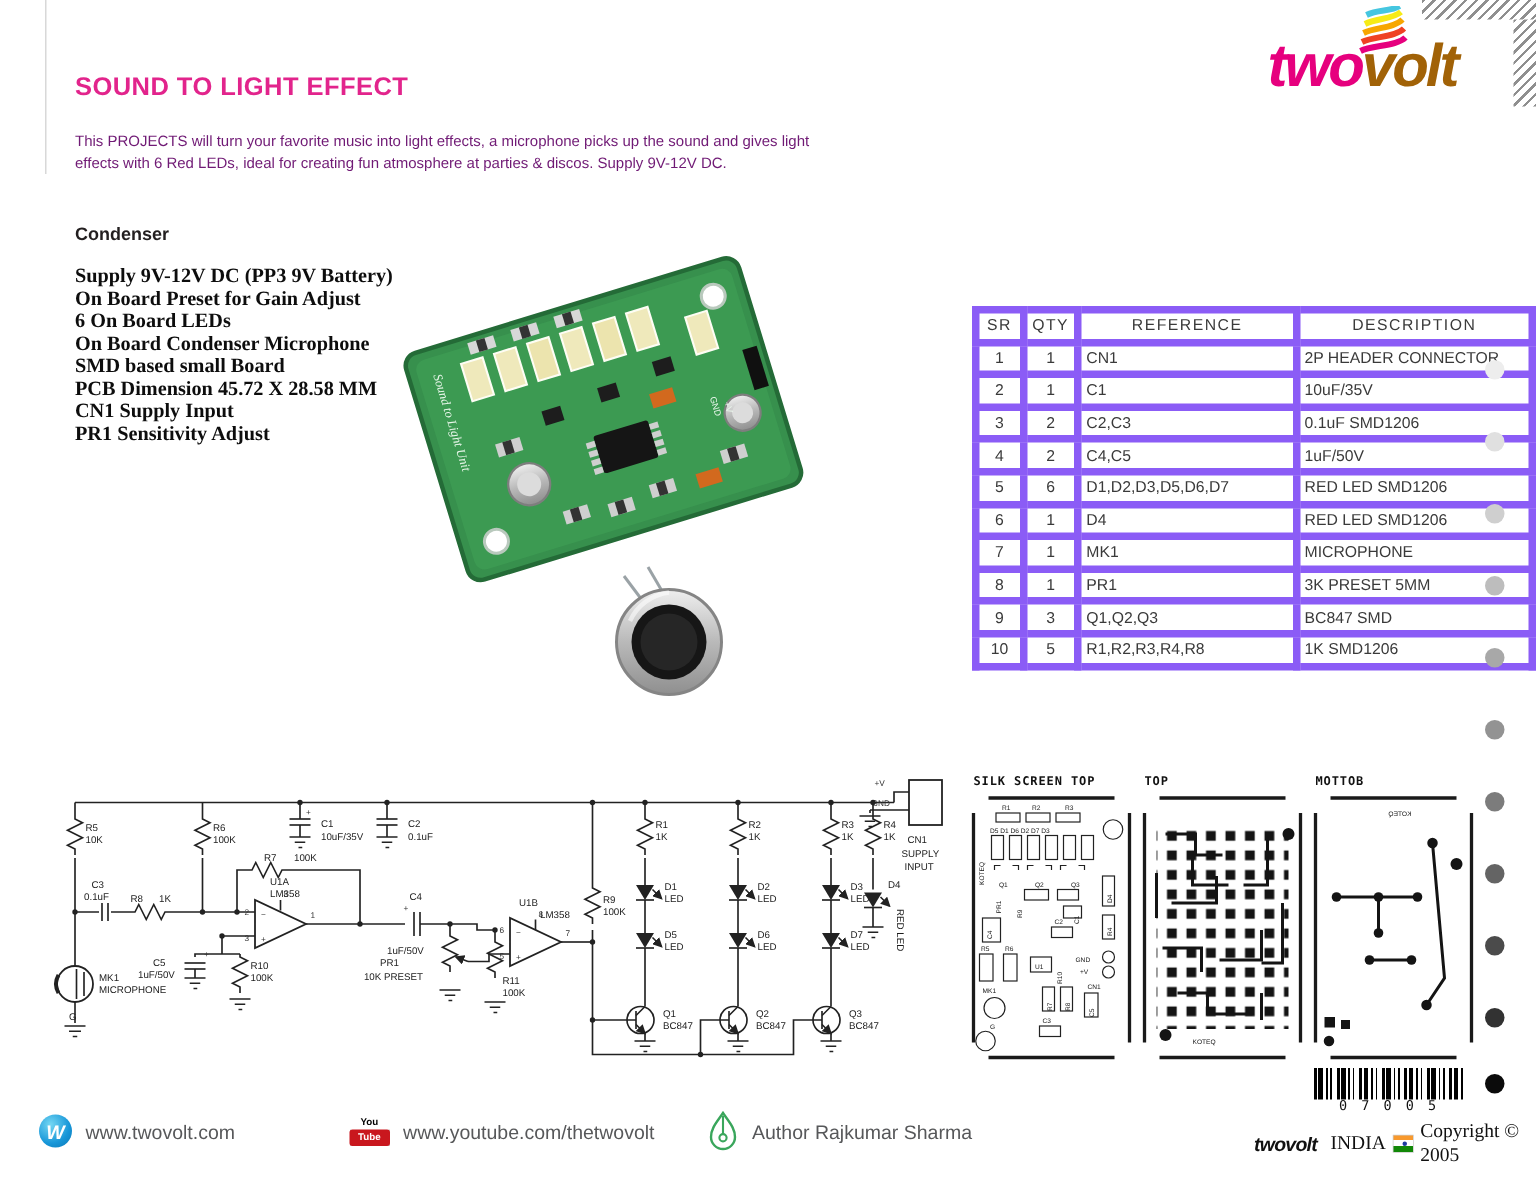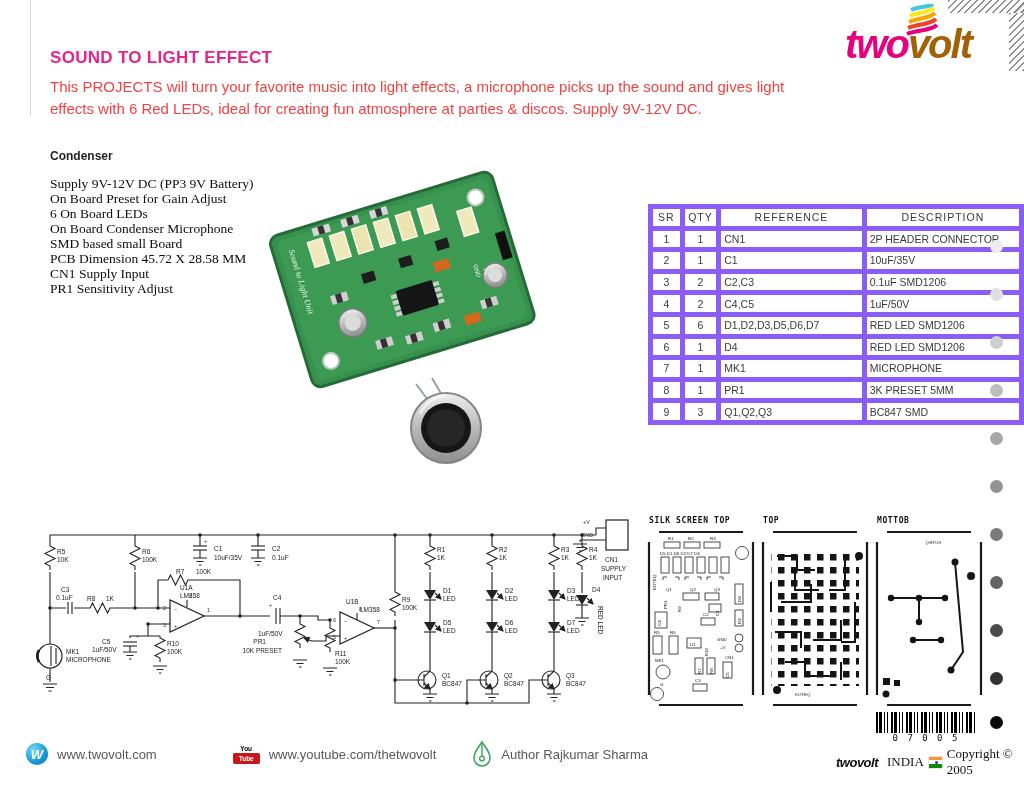--- a/index.html
+++ b/index.html
@@ -2,36 +2,36 @@
 <html><head>
 <meta charset="utf-8">
 <style>
   html,body{margin:0;padding:0;}
   body{width:1024px;height:791px;background:#fff;position:relative;overflow:hidden;
        font-family:"Liberation Sans",sans-serif;color:#222;}
   .abs{position:absolute;}
   
   .left-edge{left:30px;top:0;width:1px;height:116px;background:#d8d8d8;}
   .title{left:50px;top:48px;font-size:17px;font-weight:bold;color:#e2248c;letter-spacing:.3px;}
-  .desc{left:50px;top:76px;width:620px;font-size:15px;color:#ef4444;line-height:1.45;}
+  .desc{left:50px;top:88px;width:620px;font-size:10px;color:#701a75;line-height:1.45;}
   .desc div{white-space:nowrap;}
   
   .logo{left:845px;top:16px;width:170px;height:52px;}
   .logo-text{position:absolute;left:0;top:8px;font-style:italic;font-weight:bold;font-size:40px;
              letter-spacing:-2px;line-height:1;}
   .logo-two{color:#e6007e;}
   .logo-volt{color:#a16207;}
   .swirl{position:absolute;left:56px;top:-12px;}
   .hatch-top{left:948px;top:0;width:76px;height:13px;
      background:repeating-linear-gradient(135deg,#8f8f8f 0 1.6px,transparent 1.6px 5px);}
   .hatch-right{left:1009px;top:13px;width:15px;height:58px;
      background:repeating-linear-gradient(135deg,#8f8f8f 0 1.6px,transparent 1.6px 5px);}
   
   .features-h{left:50px;top:149px;font-size:12px;font-weight:bold;color:#231f20;}
-  .features{left:50px;top:176px;font-family:"Liberation Serif",serif;font-weight:normal;
+  .features{left:50px;top:176px;font-family:"Liberation Serif",serif;font-weight:bold;
             font-size:13.5px;color:#0d0d0d;line-height:15px;}
   
   table.parts{position:absolute;left:648px;top:204px;border-collapse:collapse;
               font-size:10.5px;color:#3a3a3a;}
   table.parts th,table.parts td{border:5px solid #8b5cf6;padding:1px 3px;height:14.6px;
               font-weight:normal;white-space:nowrap;}
   table.parts th{text-align:center;letter-spacing:1px;}
   td.c{text-align:center;width:22px;}
   td.q{text-align:center;width:26px;}
   td.r{width:148px;}
@@ -250,20 +250,26 @@
         <td class="c">8</td>
         <td class="q">1</td>
         <td class="r">PR1</td>
         <td class="d">3K PRESET 5MM</td>
       </tr>
     <tr>
         <td class="c">9</td>
         <td class="q">3</td>
         <td class="r">Q1,Q2,Q3</td>
         <td class="d">BC847 SMD</td>
+      </tr>
+    <tr>
+        <td class="c">10</td>
+        <td class="q">5</td>
+        <td class="r">R1,R2,R3,R4,R8</td>
+        <td class="d">1K SMD1206</td>
       </tr>
   </tbody>
 </table>
 
 <div class="abs dot" style="top:240px;background:#ededed"></div>
 <div class="abs dot" style="top:288px;background:#e0e0e0"></div>
 <div class="abs dot" style="top:336px;background:#cfcfcf"></div>
 <div class="abs dot" style="top:384px;background:#bdbdbd"></div>
 <div class="abs dot" style="top:432px;background:#a8a8a8"></div>
 <div class="abs dot" style="top:480px;background:#939393"></div>

